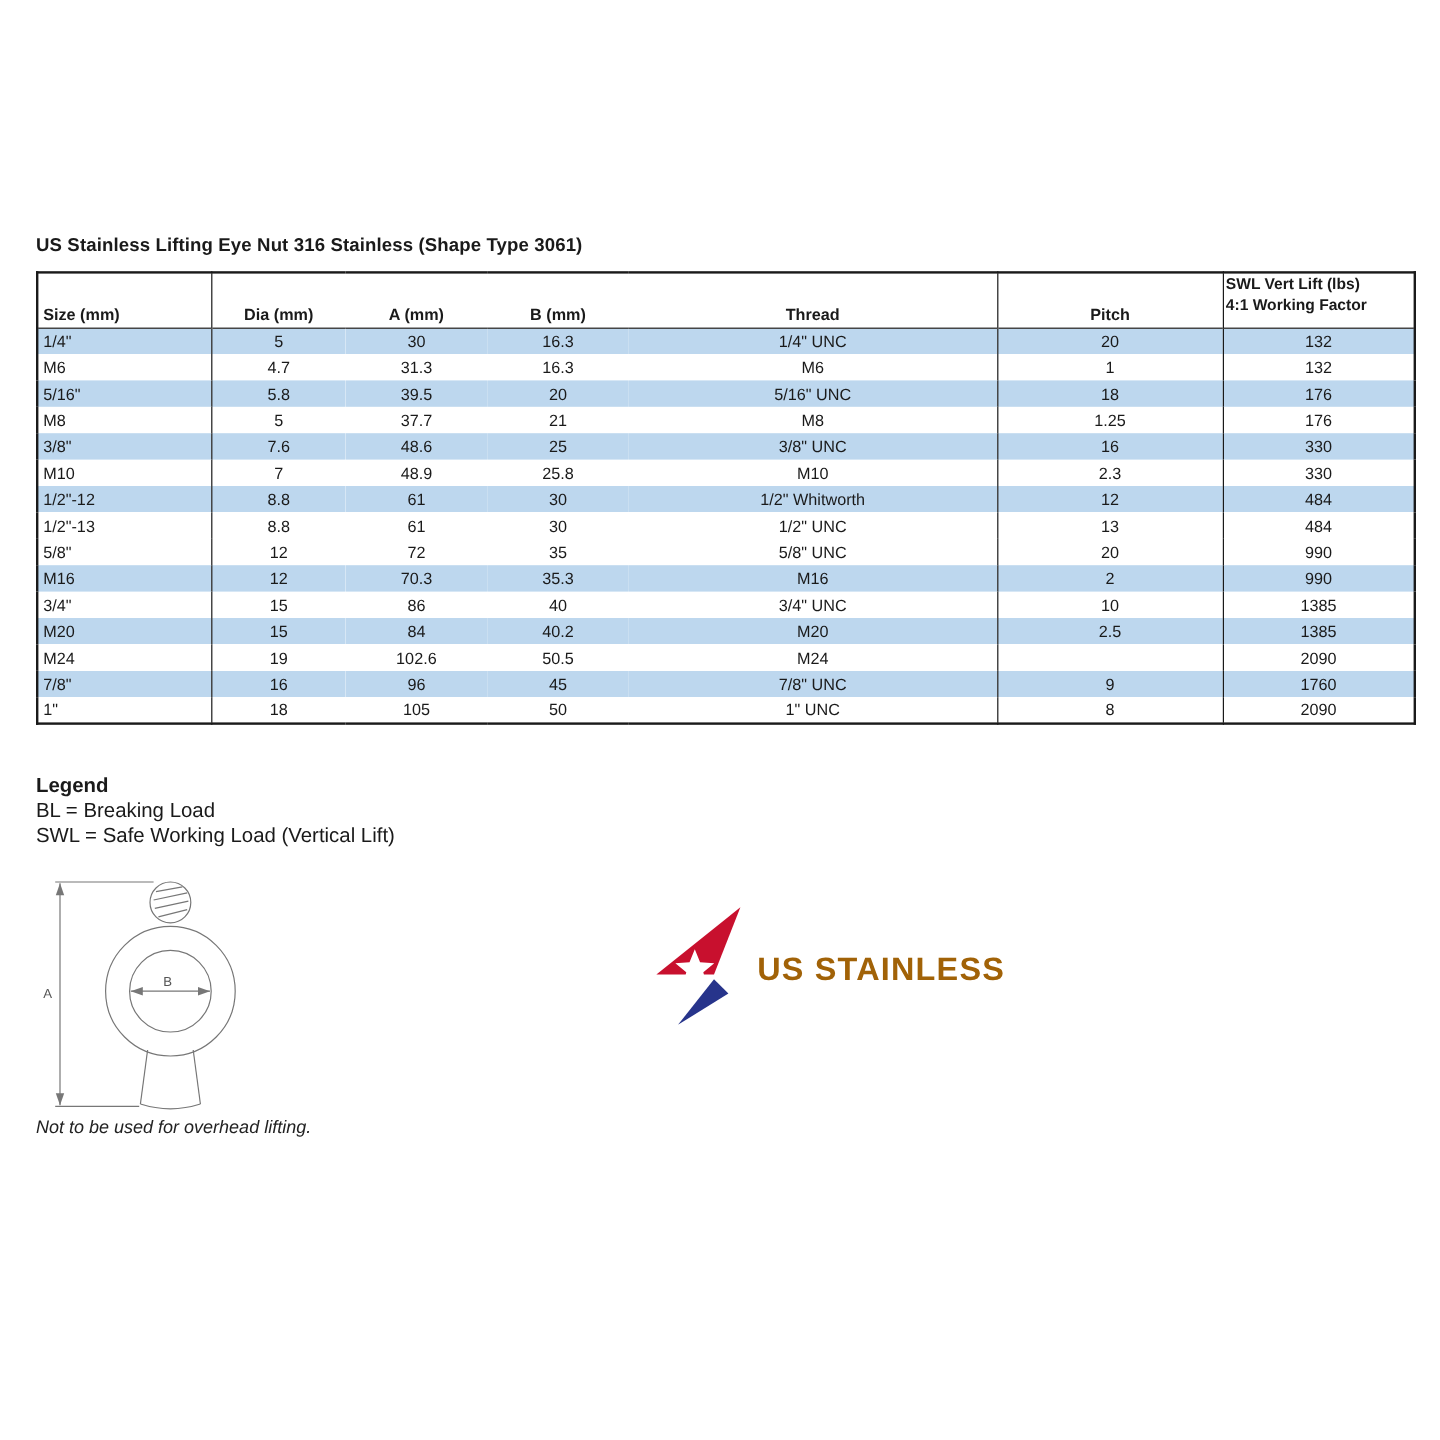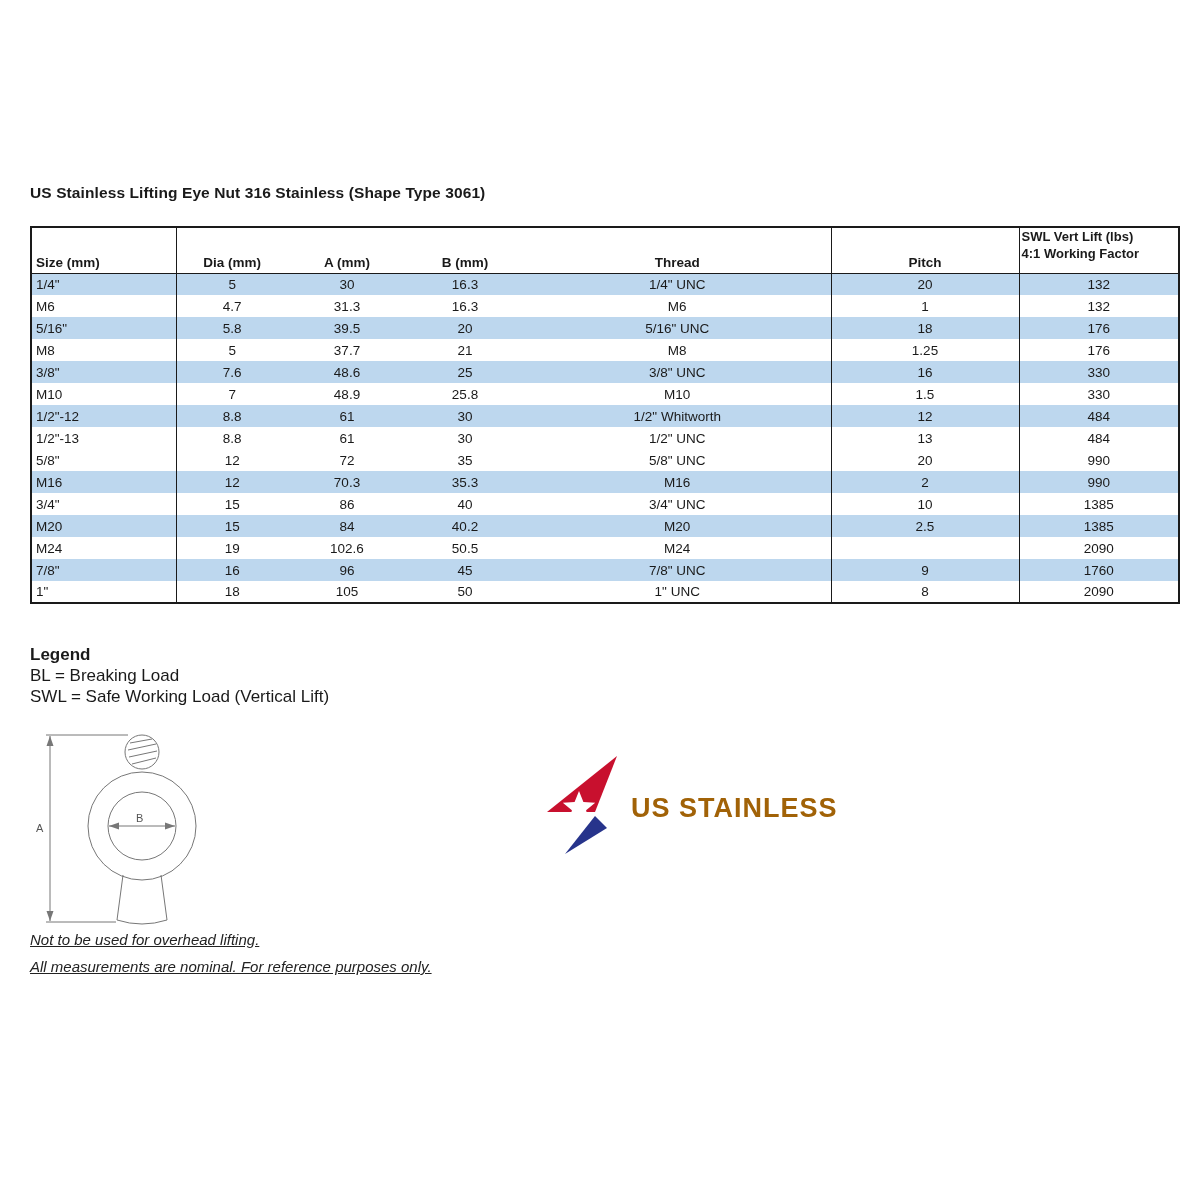--- a/index.html
+++ b/index.html
@@ -1,20 +1,20 @@
 <!DOCTYPE html>
 <html style="--stripe: #BDD7EE;"><head>
 <meta charset="utf-8">
 <style>
   * { margin:0; padding:0; box-sizing:border-box; }
   html,body { width:1200px; height:1200px; background:#ffffff; overflow:hidden; }
   body { font-family:"Liberation Sans", sans-serif; color:#1a1a1a; position:relative; }
 
   .page-title{
-    position:absolute; left:30px; top:184px;
+    position:absolute; left:30px; top:196px;
     font-size:15.5px; font-weight:bold; letter-spacing:.1px;
   }
 
   table.spec-table{
     position:absolute; left:30px; top:226px; width:1148px;
     border-collapse:collapse; table-layout:fixed;
     border:2px solid #1a1a1a;
     font-size:13.5px;
   }
   .spec-table th, .spec-table td{
@@ -35,21 +35,21 @@
   .legend-title{ font-weight:bold; }
 
   .diagram-wrap{ position:absolute; left:34px; top:726px; }
 
   .logo-wrap{ position:absolute; left:545px; top:754px; display:flex; align-items:center; }
   .logo-text{
     font-size:27px; font-weight:bold; letter-spacing:1px; color:#a16207;
     margin-left:6px; margin-top:8px;
   }
 
-  .footer-block{ position:absolute; left:30px; top:926px; font-size:15px; font-style:italic; line-height:27px; color:#222;text-decoration:underline; }
+  .footer-block{ position:absolute; left:30px; top:926px; font-size:15px; font-style:italic; line-height:27px; color:#222; }
 </style>
 </head>
 <body>
 
 <div class="page">
 
   <div class="page-title">US Stainless Lifting Eye Nut 316 Stainless (Shape Type 3061)</div>
 
   <table class="spec-table">
     <colgroup>
@@ -120,21 +120,21 @@
           <td>3/8" UNC</td>
           <td class="b-left">16</td>
           <td class="b-left">330</td>
         </tr>
         <tr>
           <td class="col-size">M10</td>
           <td class="b-left">7</td>
           <td>48.9</td>
           <td>25.8</td>
           <td>M10</td>
-          <td class="b-left">1.5</td>
+          <td class="b-left">2.3</td>
           <td class="b-left">330</td>
         </tr>
         <tr class="stripe">
           <td class="col-size">1/2"-12</td>
           <td class="b-left">8.8</td>
           <td>61</td>
           <td>30</td>
           <td>1/2" Whitworth</td>
           <td class="b-left">12</td>
           <td class="b-left">484</td>
@@ -261,16 +261,15 @@
     <svg width="80" height="100" viewBox="0 0 80 100">
       <polygon points="72,2 2,58 50,58" fill="#C8102E"></polygon>
       <polygon points="50,62 20,100 62,74" fill="#27348B"></polygon>
       <polygon fill="#ffffff" points="34,37 38.4,47.9 50.2,48.7 41.1,56.3 44,67.8 34,61.5 24,67.8 26.9,56.3 17.8,48.7 29.6,47.9"></polygon>
     </svg>
     <div class="logo-text">US STAINLESS</div>
   </div>
 
   <div class="footer-block">
     <div>Not to be used for overhead lifting.</div>
-    <div>All measurements are nominal. For reference purposes only.</div>
   </div>
 
 </div>
 
 </body></html>

